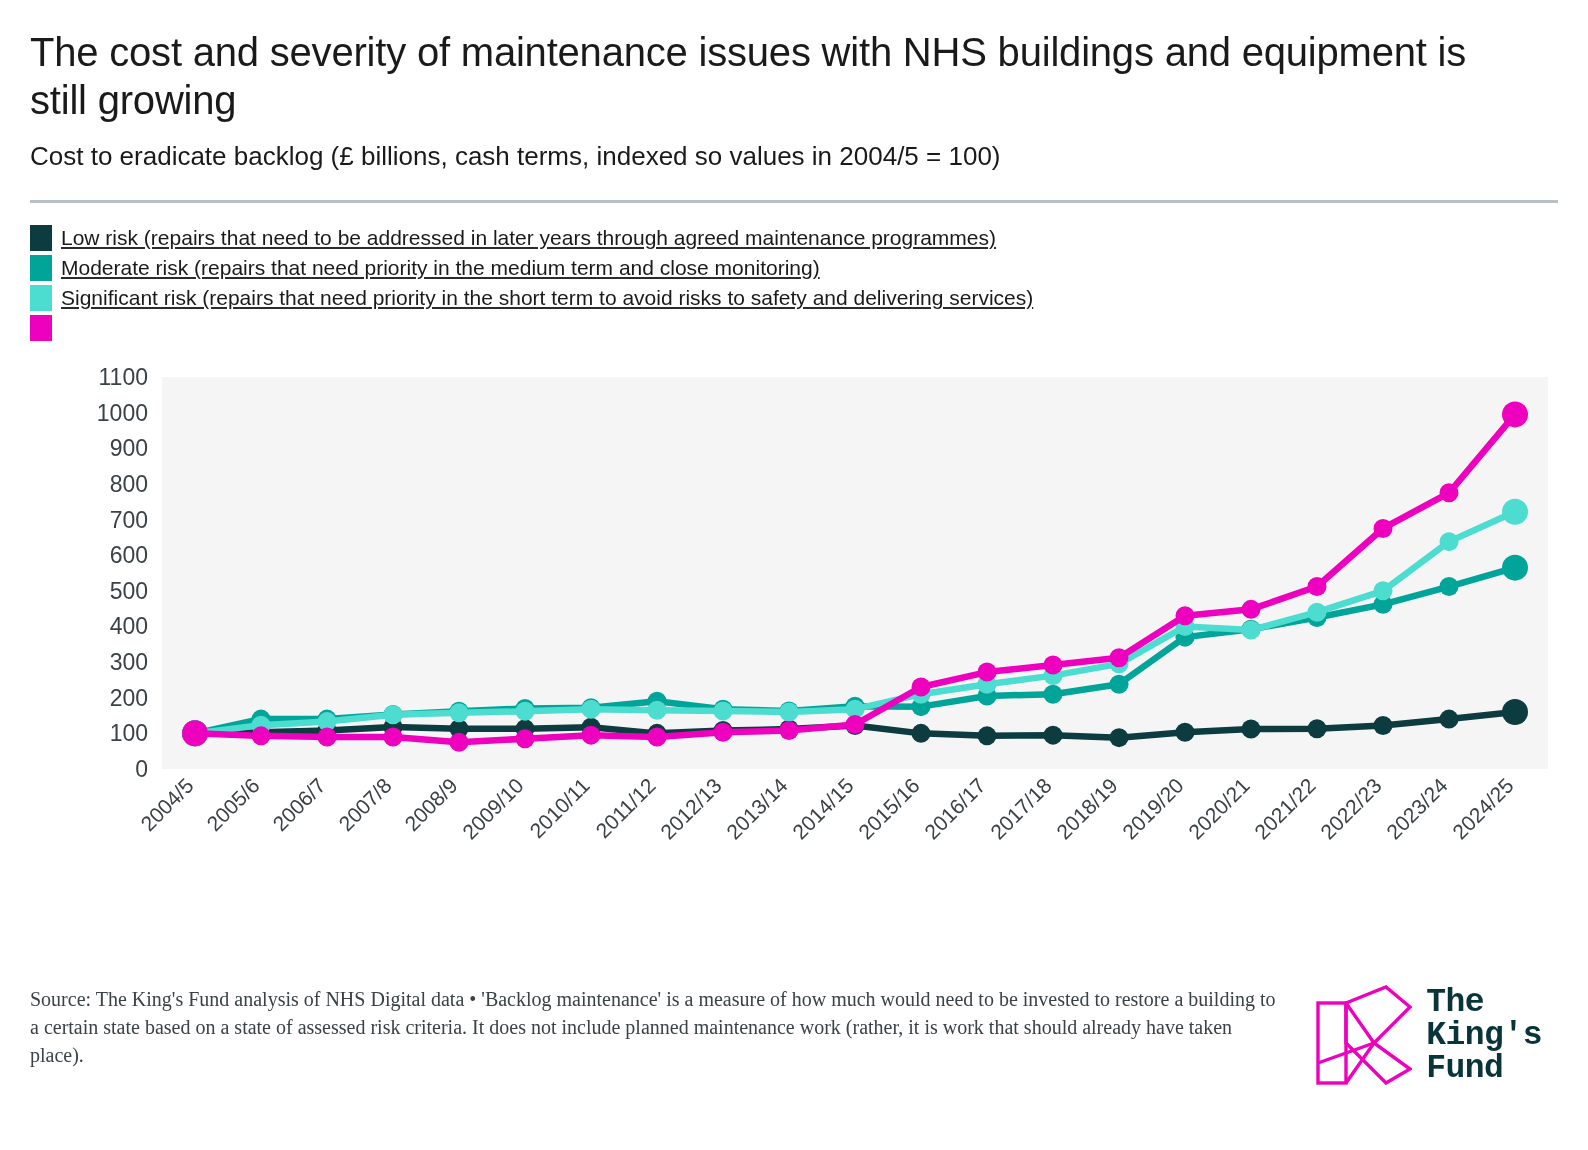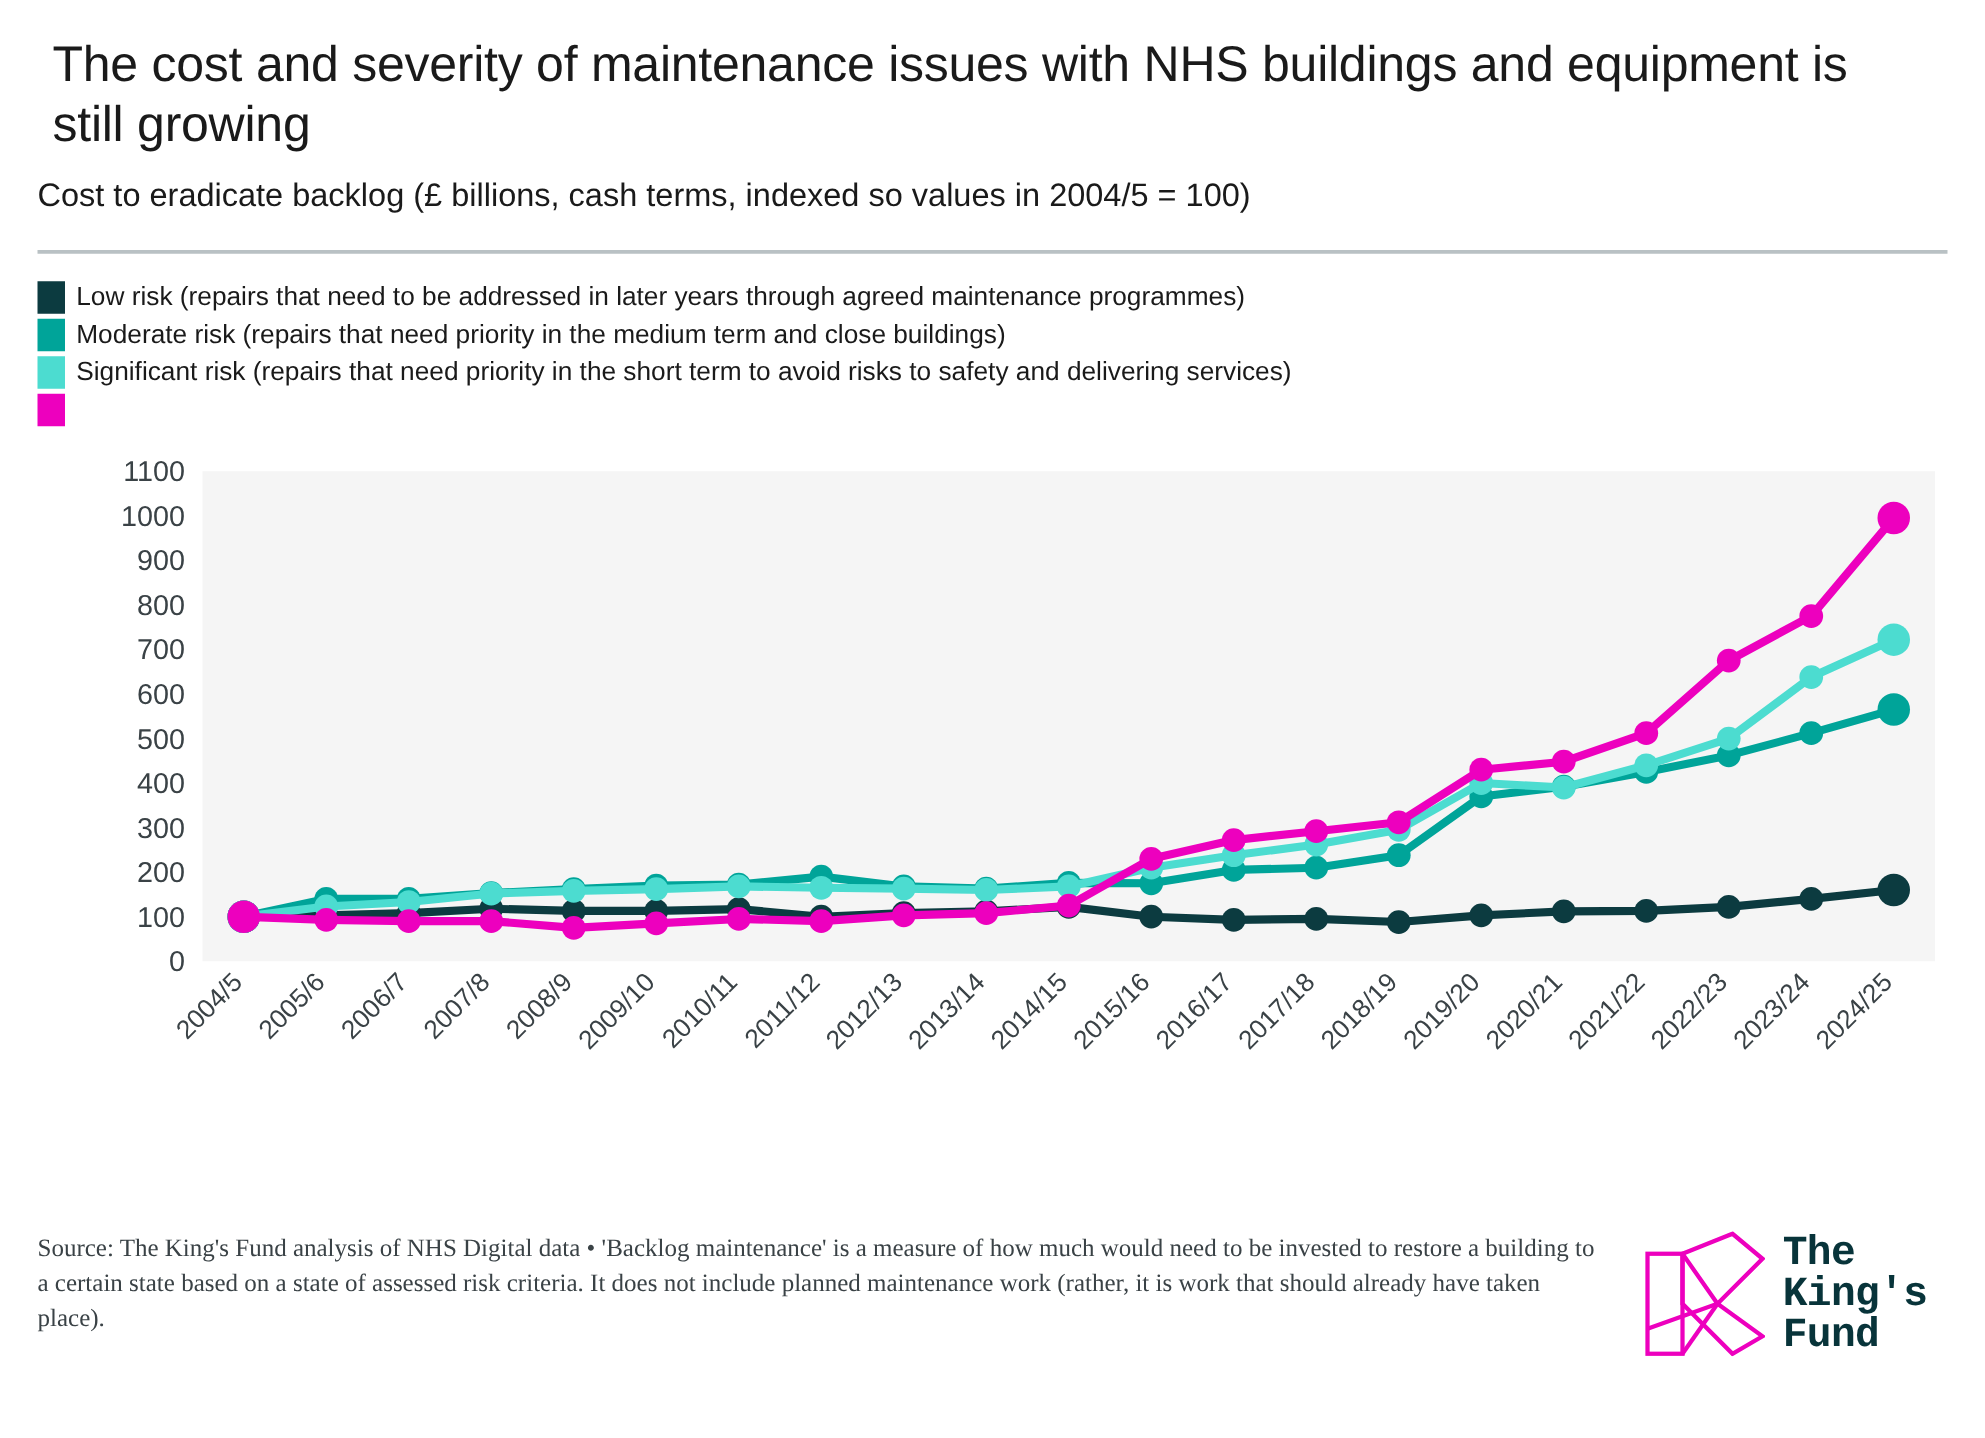--- a/index.html
+++ b/index.html
@@ -14,21 +14,20 @@
 
   
   .title {
     font-size: 40px;
     line-height: 48px;
     font-weight: 400;
     color: #1a1a1a;
     letter-spacing: -0.2px;
     padding-top: 28px;
     max-width: 1450px;
-    margin-left: 12px;
   }
   .subtitle {
     font-size: 26px;
     line-height: 32px;
     font-weight: 400;
     color: #1a1a1a;
     margin-top: 16px;
   }
   .rule {
     height: 3px;
@@ -36,20 +35,21 @@
     margin-top: 28px;
     margin-bottom: 0;
   }
 
   
   .legend { margin-top: 20px; }
   .legend-row {
     display: flex;
     align-items: center;
     height: 30px;
+    text-decoration: underline;
   }
   .legend-swatch {
     width: 22px;
     height: 26px;
     flex: 0 0 22px;
     margin-right: 9px;
   }
   .legend-label {
     font-size: 21px;
     line-height: 26px;
@@ -121,21 +121,21 @@
   <div class="subtitle">Cost to eradicate backlog (£ billions, cash terms, indexed so values in 2004/5 = 100)</div>
   <div class="rule"></div>
 
   <div class="legend">
     <div class="legend-row">
       <span class="legend-swatch" style="background:#0c3b40"></span>
       <span class="legend-label">Low risk (repairs that need to be addressed in later years through agreed maintenance programmes)</span>
     </div>
     <div class="legend-row">
       <span class="legend-swatch" style="background:#00a499"></span>
-      <span class="legend-label">Moderate risk (repairs that need priority in the medium term and close buildings)</span>
+      <span class="legend-label">Moderate risk (repairs that need priority in the medium term and close monitoring)</span>
     </div>
     <div class="legend-row">
       <span class="legend-swatch" style="background:#4cdcd0"></span>
       <span class="legend-label">Significant risk (repairs that need priority in the short term to avoid risks to safety and delivering services)</span>
     </div>
     <div class="legend-row">
       <span class="legend-swatch" style="background:#ed00be"></span>
     </div>
   </div>
 

